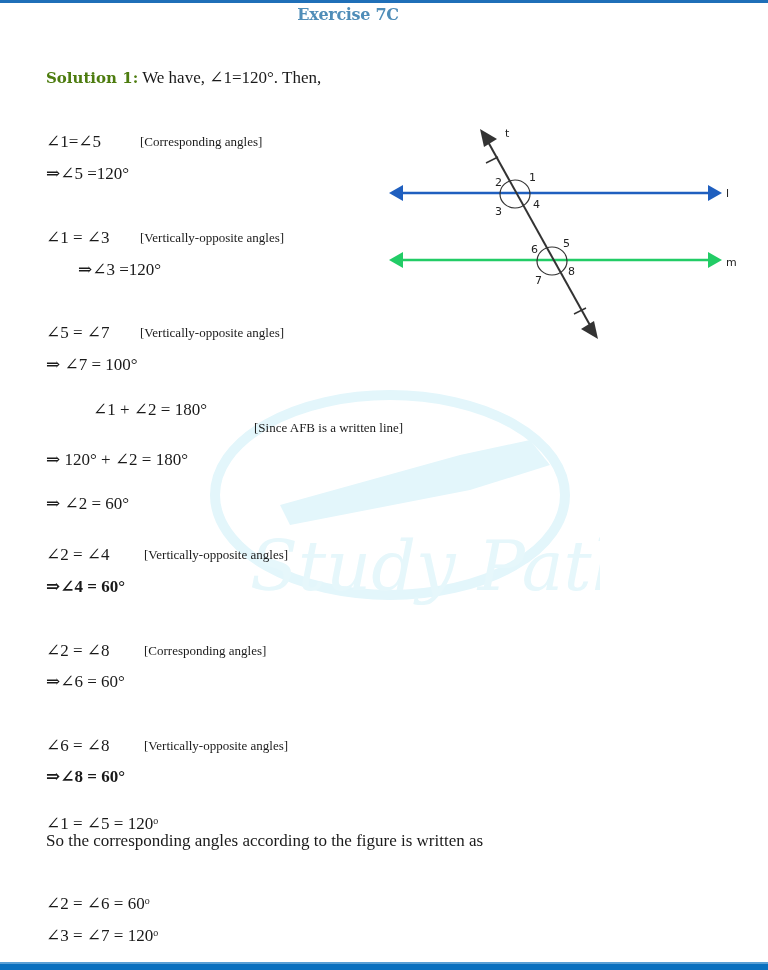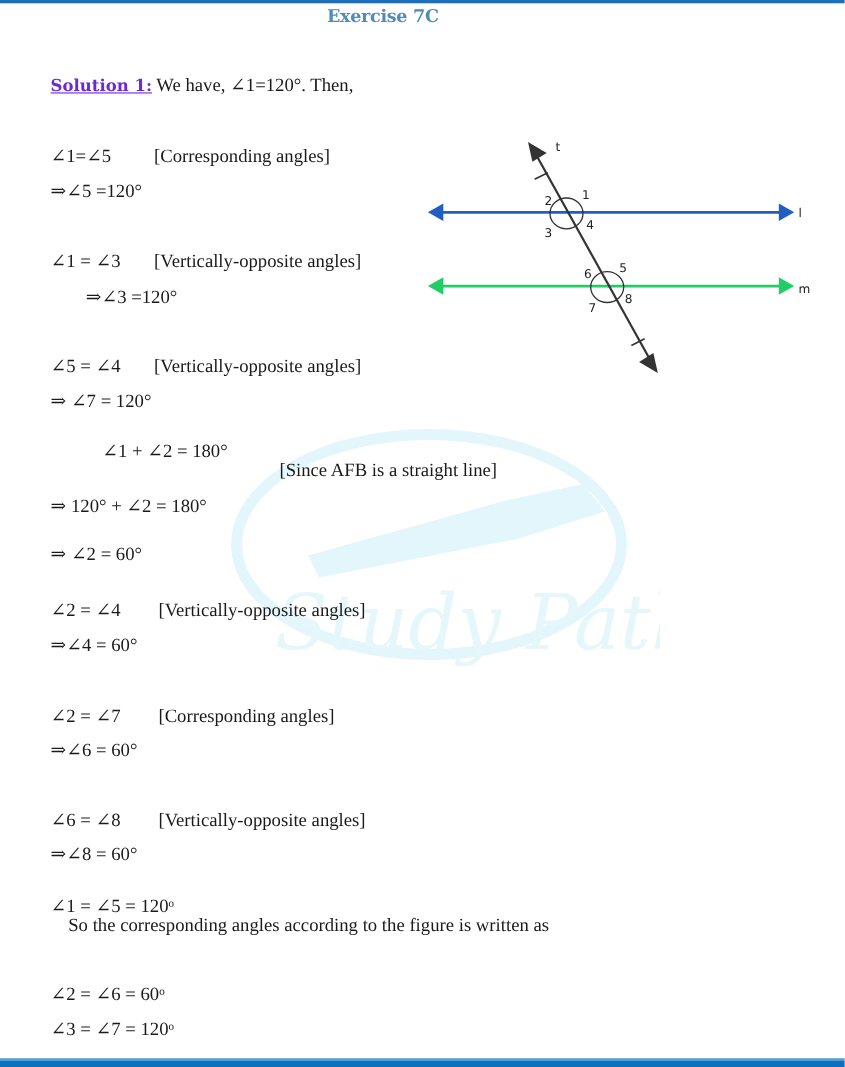--- a/index.html
+++ b/index.html
@@ -11,22 +11,22 @@
   }
   .top-bar { position: absolute; left: 0; top: 0; width: 768px; height: 3px; background: #1f6fb8; }
   .bottom-bar { position: absolute; left: 0; top: 964px; width: 768px; height: 6px; background: #0a70bf; }
   .bottom-bar-thin { position: absolute; left: 0; top: 962px; width: 768px; height: 2px; background: #5aa0d6; }
   .title {
     position: absolute; left: 0; top: 5px; width: 696px; text-align: center;
     font-family: "DejaVu Serif", serif; font-weight: bold; font-size: 16px;
     color: #4f8db8; letter-spacing: -0.3px;
   }
   .line { position: absolute; left: 46px; font-size: 17px; white-space: pre; line-height: 20px; }
-  .sol-label { color: #6d28d9; font-weight: bold; font-family: "DejaVu Serif", serif; font-size: 15px; text-decoration: underline; }
-  .reason { position: absolute; font-size: 17px; white-space: pre; line-height: 20px; }
+  .sol-label { color: #4d7c0f; font-weight: bold; font-family: "DejaVu Serif", serif; font-size: 15px; }
+  .reason { position: absolute; font-size: 13px; white-space: pre; line-height: 20px; }
   .watermark { position: absolute; left: 200px; top: 385px; width: 400px; height: 240px; pointer-events: none; }
   .diagram { position: absolute; left: 380px; top: 120px; width: 388px; height: 230px; }
   .diagram text { font-family: "DejaVu Sans", sans-serif; font-size: 11px; fill: #222; }
 </style>
 </head>
 <body>
 
 <div class="top-bar"></div>
 
 <div class="title">Exercise 7C</div>
@@ -40,42 +40,42 @@
 <div class="line" style="top:68px;"><span class="sol-label">Solution 1:</span><span> We have, ∠1=120°. Then,</span></div>
 
 <div class="line" style="top:132px;">∠1=∠5</div>
 <div class="reason" style="left:140px; top:132px;">[Corresponding angles]</div>
 <div class="line" style="top:164px;">⇒∠5 =120°</div>
 
 <div class="line" style="top:228px;text-align:right;">∠1 = ∠3</div>
 <div class="reason" style="left:140px; top:228px;">[Vertically-opposite angles]</div>
 <div class="line" style="top:260px;margin-left:32px;">⇒∠3 =120°</div>
 
-<div class="line" style="top:323px;">∠5 = ∠4</div>
+<div class="line" style="top:323px;">∠5 = ∠7</div>
 <div class="reason" style="left:140px; top:323px;">[Vertically-opposite angles]</div>
-<div class="line" style="top:355px;">⇒ ∠7 = 120°</div>
+<div class="line" style="top:355px;">⇒ ∠7 = 100°</div>
 
 <div class="line" style="top:400px;margin-left:47px;">∠1 + ∠2 = 180°</div>
-<div class="reason" style="left:254px; top:418px;">[Since AFB is a straight line]</div>
+<div class="reason" style="left:254px; top:418px;">[Since AFB is a written line]</div>
 <div class="line" style="top:450px;">⇒ 120° + ∠2 = 180°</div>
 <div class="line" style="top:482px;margin-top:12px;">⇒ ∠2 = 60°</div>
 
 <div class="line" style="top:545px;">∠2 = ∠4</div>
 <div class="reason" style="left:144px; top:545px;">[Vertically-opposite angles]</div>
-<div class="line" style="top:577px;">⇒∠4 = 60°</div>
+<div class="line" style="top:577px;font-weight:bold;">⇒∠4 = 60°</div>
 
-<div class="line" style="top:641px;">∠2 = ∠7</div>
+<div class="line" style="top:641px;">∠2 = ∠8</div>
 <div class="reason" style="left:144px; top:641px;">[Corresponding angles]</div>
 <div class="line" style="top:672px;">⇒∠6 = 60°</div>
 
 <div class="line" style="top:736px;">∠6 = ∠8</div>
 <div class="reason" style="left:144px; top:736px;">[Vertically-opposite angles]</div>
-<div class="line" style="top:767px;">⇒∠8 = 60°</div>
+<div class="line" style="top:767px;font-weight:bold;">⇒∠8 = 60°</div>
 
-<div class="line" style="top:831px;margin-left:16px;">So the corresponding angles according to the figure is written as</div>
+<div class="line" style="top:831px;">So the corresponding angles according to the figure is written as</div>
 <div class="line" style="top:814px;">∠1 = ∠5 = 120ᵒ</div>
 <div class="line" style="top:894px;">∠2 = ∠6 = 60ᵒ</div>
 <div class="line" style="top:926px;">∠3 = ∠7 = 120ᵒ</div>
 
 <svg class="diagram" viewBox="0 0 388 230">
 
   <g>
     <line x1="20" y1="73" x2="330" y2="73" stroke="#1f5fbf" stroke-width="2.5"></line>
     <polygon points="9,73 23,65 23,81" fill="#1f5fbf"></polygon>
     <polygon points="342,73 328,65 328,81" fill="#1f5fbf"></polygon>

